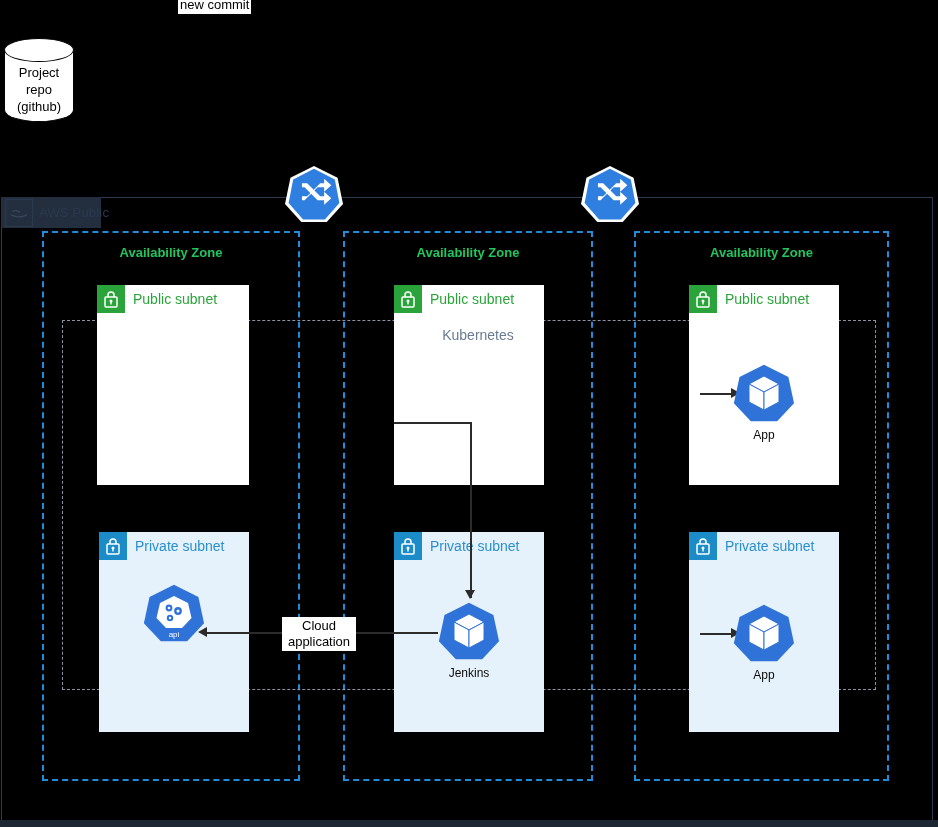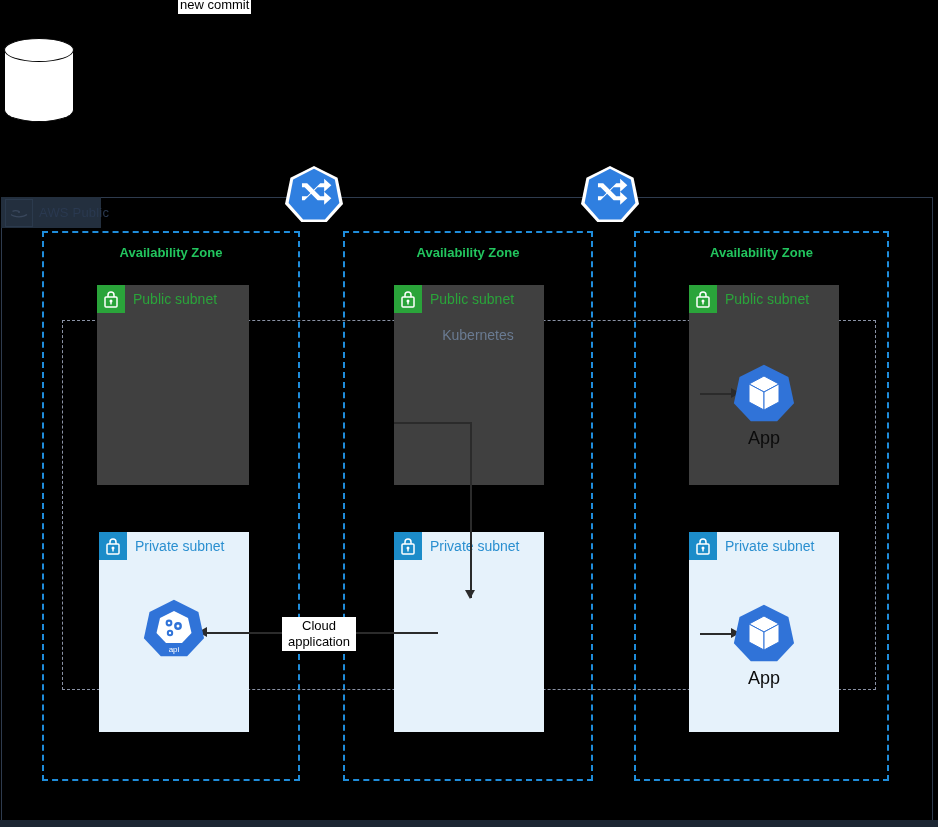--- a/index.html
+++ b/index.html
@@ -114,21 +114,21 @@
     width: 814px; height: 370px;
     border: 1px dashed #8b93a6;
     box-sizing: border-box;
     background: transparent;
   }
 
   
   .subnet {
     box-sizing: border-box;
   }
-  .subnet.public  { background: #404040; }
+  .subnet.public  { background: #ffffff; }
   .subnet.private { background: #e6f2fb; padding-left: 14px; }
 
   .subnet-badge {
     position: absolute; left: 0; top: 0;
     width: 28px; height: 28px;
     display: flex; align-items: center; justify-content: center;
   }
   .subnet.public  .subnet-badge { background: #2aa43a; }
   .subnet.private .subnet-badge { background: #1c8cc9; }
 
@@ -155,28 +155,28 @@
   }
 
   
   .node { width: 64px; height: 64px; }
   .node svg { display: block; }
   .node-label {
     position: absolute;
     left: -30px; width: 124px;
     top: 66px;
     text-align: center;
-    font-size: 18px;
+    font-size: 12px;
     color: #0b0b0b;
   }
 
   #node-app-pub3   { left: 732px; top: 362px; }
   #node-jenkins    { left: 437px; top: 600px; }
   #node-app-priv3  { left: 732px; top: 602px; }
-  #node-k8s-api    { left: 142px; top: 597px; text-align: right; }
+  #node-k8s-api    { left: 142px; top: 582px; text-align: right; }
 
   
   .tgw { width: 58px; height: 58px; }
   #tgw-1 { left: 285px; top: 165px; }
   #tgw-2 { left: 581px; top: 165px; }
 
   
   .conn { background: #2b2b2b; }
   .conn-h { height: 1.5px; }
   .conn-v { width: 1.5px; }
@@ -356,20 +356,31 @@
         <circle cx="27" cy="26" r="1.3" fill="#ffffff"></circle>
         <circle cx="36" cy="29" r="3.9"></circle>
         <circle cx="36" cy="29" r="1.5" fill="#ffffff"></circle>
         <circle cx="28" cy="36" r="3.2"></circle>
         <circle cx="28" cy="36" r="1.2" fill="#ffffff"></circle>
       </g>
       <text x="32" y="55" font-family="Liberation Sans, sans-serif" font-size="8" fill="#ffffff" text-anchor="middle">api</text>
     </svg>
   </div>
 
+  <div class="abs node" id="node-jenkins">
+    <svg width="64" height="64" viewBox="0 0 64 64">
+      <polygon points="32,2 58,15 64,43 46,62 18,62 0,43 6,15" fill="#3073d8" transform="scale(0.94) translate(2,1)"></polygon>
+      <g fill="#ffffff" stroke="#3073d8" stroke-width="1">
+        <polygon points="32,14 47,22 32,30 17,22"></polygon>
+        <polygon points="17,22 32,30 32,48 17,40"></polygon>
+        <polygon points="47,22 47,40 32,48 32,30"></polygon>
+      </g>
+    </svg>
+    <div class="node-label">Jenkins</div>
+  </div>
 
   <div class="abs node" id="node-app-pub3">
     <svg width="64" height="64" viewBox="0 0 64 64">
       <polygon points="32,2 58,15 64,43 46,62 18,62 0,43 6,15" fill="#3073d8" transform="scale(0.94) translate(2,1)"></polygon>
       <g fill="#ffffff" stroke="#3073d8" stroke-width="1">
         <polygon points="32,14 47,22 32,30 17,22"></polygon>
         <polygon points="17,22 32,30 32,48 17,40"></polygon>
         <polygon points="47,22 47,40 32,48 32,30"></polygon>
       </g>
     </svg>
@@ -406,20 +417,25 @@
       <g fill="#ffffff">
         <path d="M17 22 h8 l20 20 h6 v-7 l11 10 -11 10 v-7 h-10 l-20 -20 h-4 z" transform="scale(0.72) translate(9,6)"></path>
         <path d="M17 42 h8 l20 -20 h6 v-7 l11 10 -11 10 v-7 h-10 l-20 20 h-4 z" transform="scale(0.72) translate(9,6)"></path>
       </g>
     </svg>
   </div>
 
   <div class="abs" id="repo-cylinder">
     <div class="cyl-body"></div>
     <div class="cyl-top"></div>
+    <div class="cyl-label">
+      <div>Project</div>
+      <div>repo</div>
+      <div>(github)</div>
+    </div>
   </div>
 
   <div class="abs" id="new-commit-label">new commit</div>
 
   <div class="abs" id="update-app-label">
     <div>Cloud</div>
     <div>application</div>
   </div>
 
   <div class="abs" id="bottom-strip"></div>

